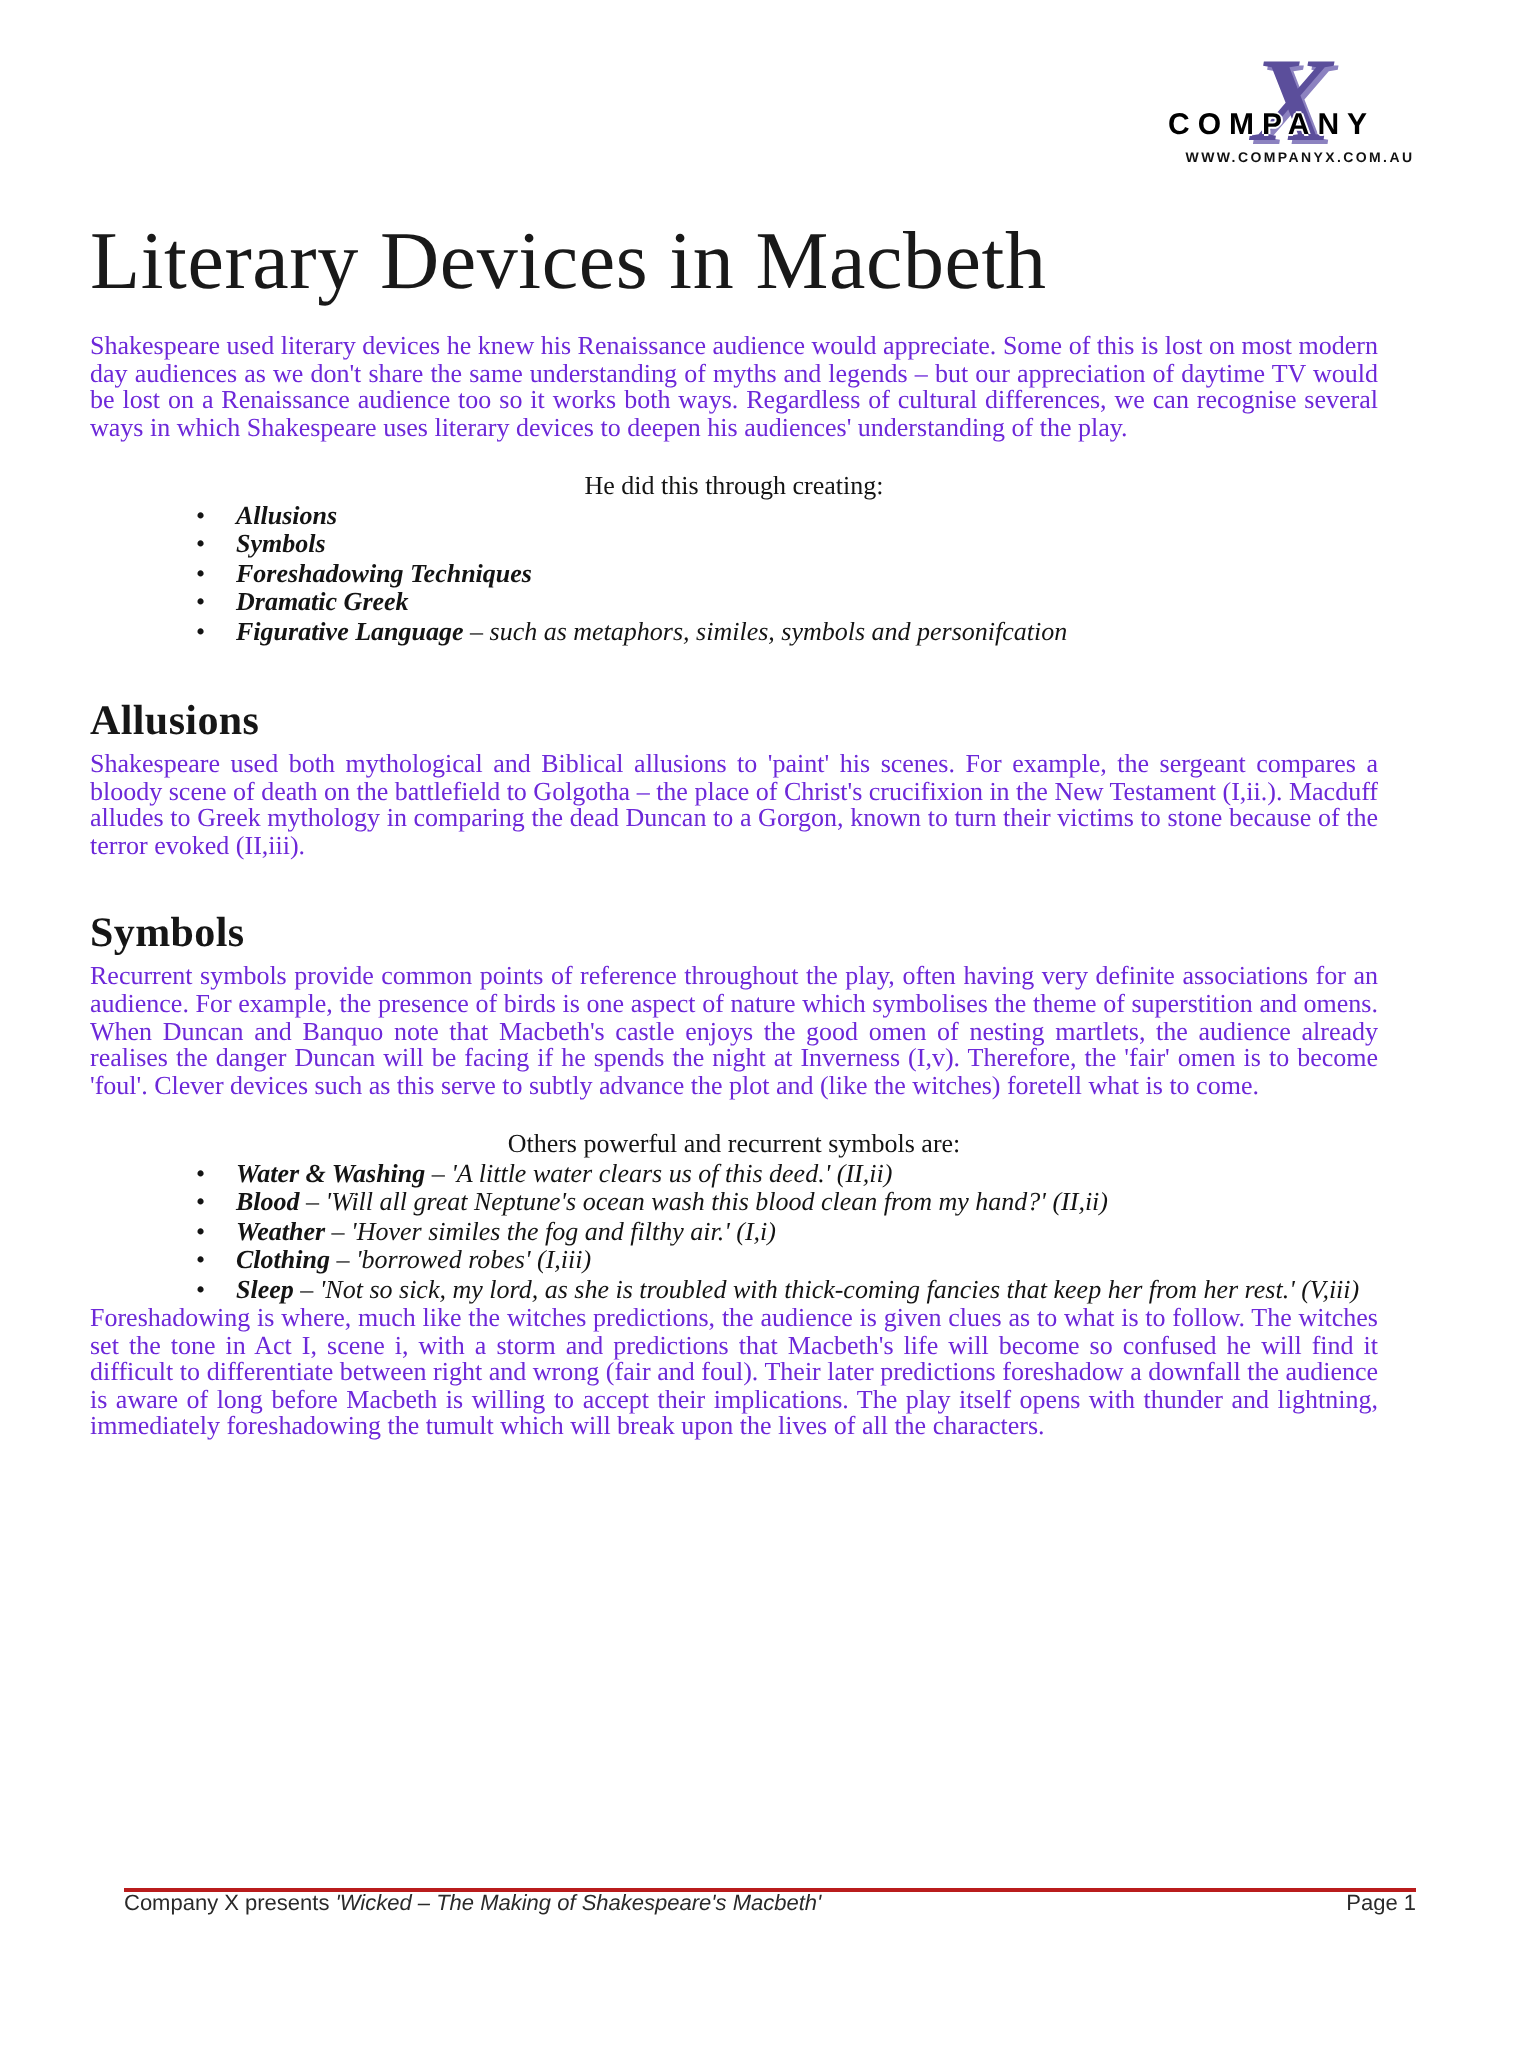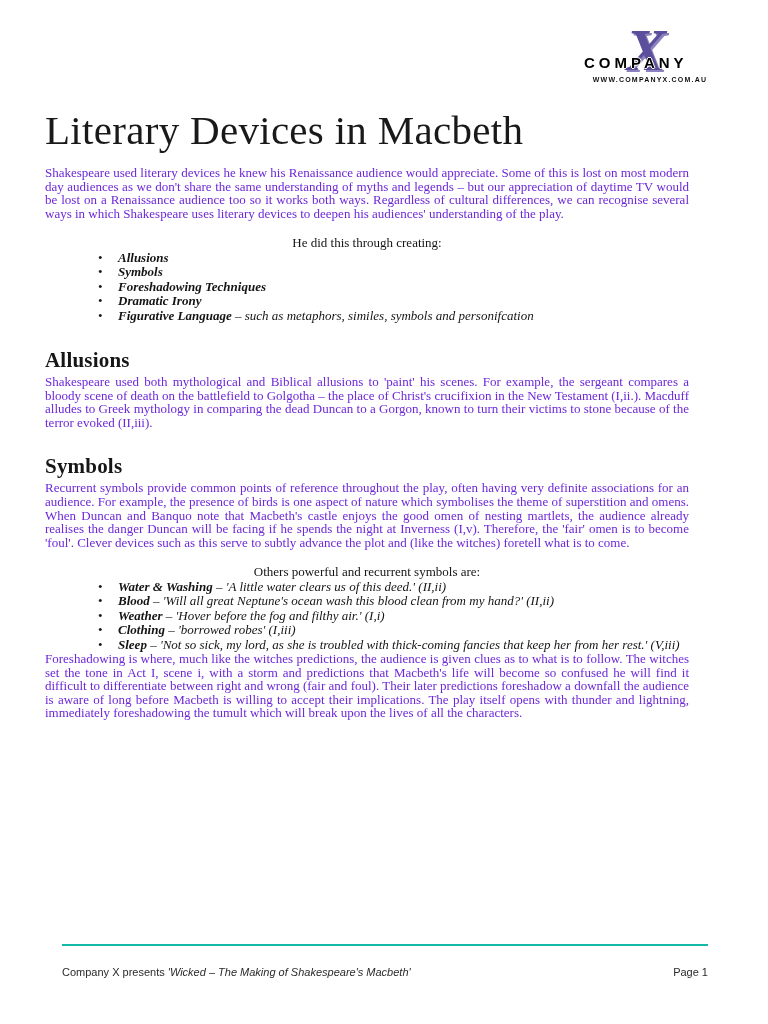--- a/index.html
+++ b/index.html
@@ -50,21 +50,21 @@
   .li { display: flex; }
   .li .bullet { width: 20px; flex: 0 0 20px; }
   .li .text { flex: 1; }
   .term { font-style: italic; font-weight: bold; }
   .rest { font-style: italic; font-weight: normal; }
   h2.heading { font-size: 21px; font-weight: bold; margin: 25px 0 2px 0; letter-spacing: 0.2px; color: #161616; }
 
   
   .footer {
     position: absolute; left: 62px; top: 944px; width: 646px;
-    border-top: 2px solid #14b8a6; padding-top: 20px;
+    border-top: 2px solid #b91c1c; padding-top: 0;
     display: flex; justify-content: space-between; align-items: baseline;
     font-family: "Liberation Sans", sans-serif; font-size: 11px; color: #2a2a2a;
   }
   .footer .doc-title { font-style: italic; }
   .footer .page-num { font-weight: normal; margin-left: 12px; }
 </style>
 </head>
 <body>
 
 <div class="page">
@@ -90,21 +90,21 @@
       <div class="li">
         <span class="bullet">•</span>
         <span class="text"><span class="term">Symbols</span><span class="rest"></span></span>
       </div>
       <div class="li">
         <span class="bullet">•</span>
         <span class="text"><span class="term">Foreshadowing Techniques</span><span class="rest"></span></span>
       </div>
       <div class="li">
         <span class="bullet">•</span>
-        <span class="text"><span class="term">Dramatic Irony</span><span class="rest"></span></span>
+        <span class="text"><span class="term">Dramatic Greek</span><span class="rest"></span></span>
       </div>
       <div class="li">
         <span class="bullet">•</span>
         <span class="text"><span class="term">Figurative Language</span><span class="rest"> – such as metaphors, similes, symbols and personifcation</span></span>
       </div>
     </div>
 
     <h2 class="heading">Allusions</h2>
     <p class="body">Shakespeare used both mythological and Biblical allusions to 'paint' his scenes.  For example, the sergeant compares a bloody scene of death on the battlefield to Golgotha – the place of Christ's crucifixion in the New Testament (I,ii.).  Macduff alludes to Greek mythology in comparing the dead Duncan to a Gorgon, known to turn their victims to stone because of the terror evoked (II,iii).</p>
 
@@ -116,21 +116,21 @@
       <div class="li">
         <span class="bullet">•</span>
         <span class="text"><span class="term">Water &amp; Washing</span><span class="rest"> – 'A little water clears us of this deed.' (II,ii)</span></span>
       </div>
       <div class="li">
         <span class="bullet">•</span>
         <span class="text"><span class="term">Blood</span><span class="rest"> – 'Will all great Neptune's ocean wash this blood clean from my hand?' (II,ii)</span></span>
       </div>
       <div class="li">
         <span class="bullet">•</span>
-        <span class="text"><span class="term">Weather</span><span class="rest"> – 'Hover before the fog and filthy air.' (I,i)</span></span>
+        <span class="text"><span class="term">Weather</span><span class="rest"> – 'Hover similes the fog and filthy air.' (I,i)</span></span>
       </div>
       <div class="li">
         <span class="bullet">•</span>
         <span class="text"><span class="term">Clothing</span><span class="rest"> – 'borrowed robes' (I,iii)</span></span>
       </div>
       <div class="li">
         <span class="bullet">•</span>
         <span class="text"><span class="term">Sleep</span><span class="rest"> – 'Not so sick, my lord, as she is troubled with thick-coming fancies that keep her from her rest.' (V,iii)</span></span>
       </div>
     </div>

